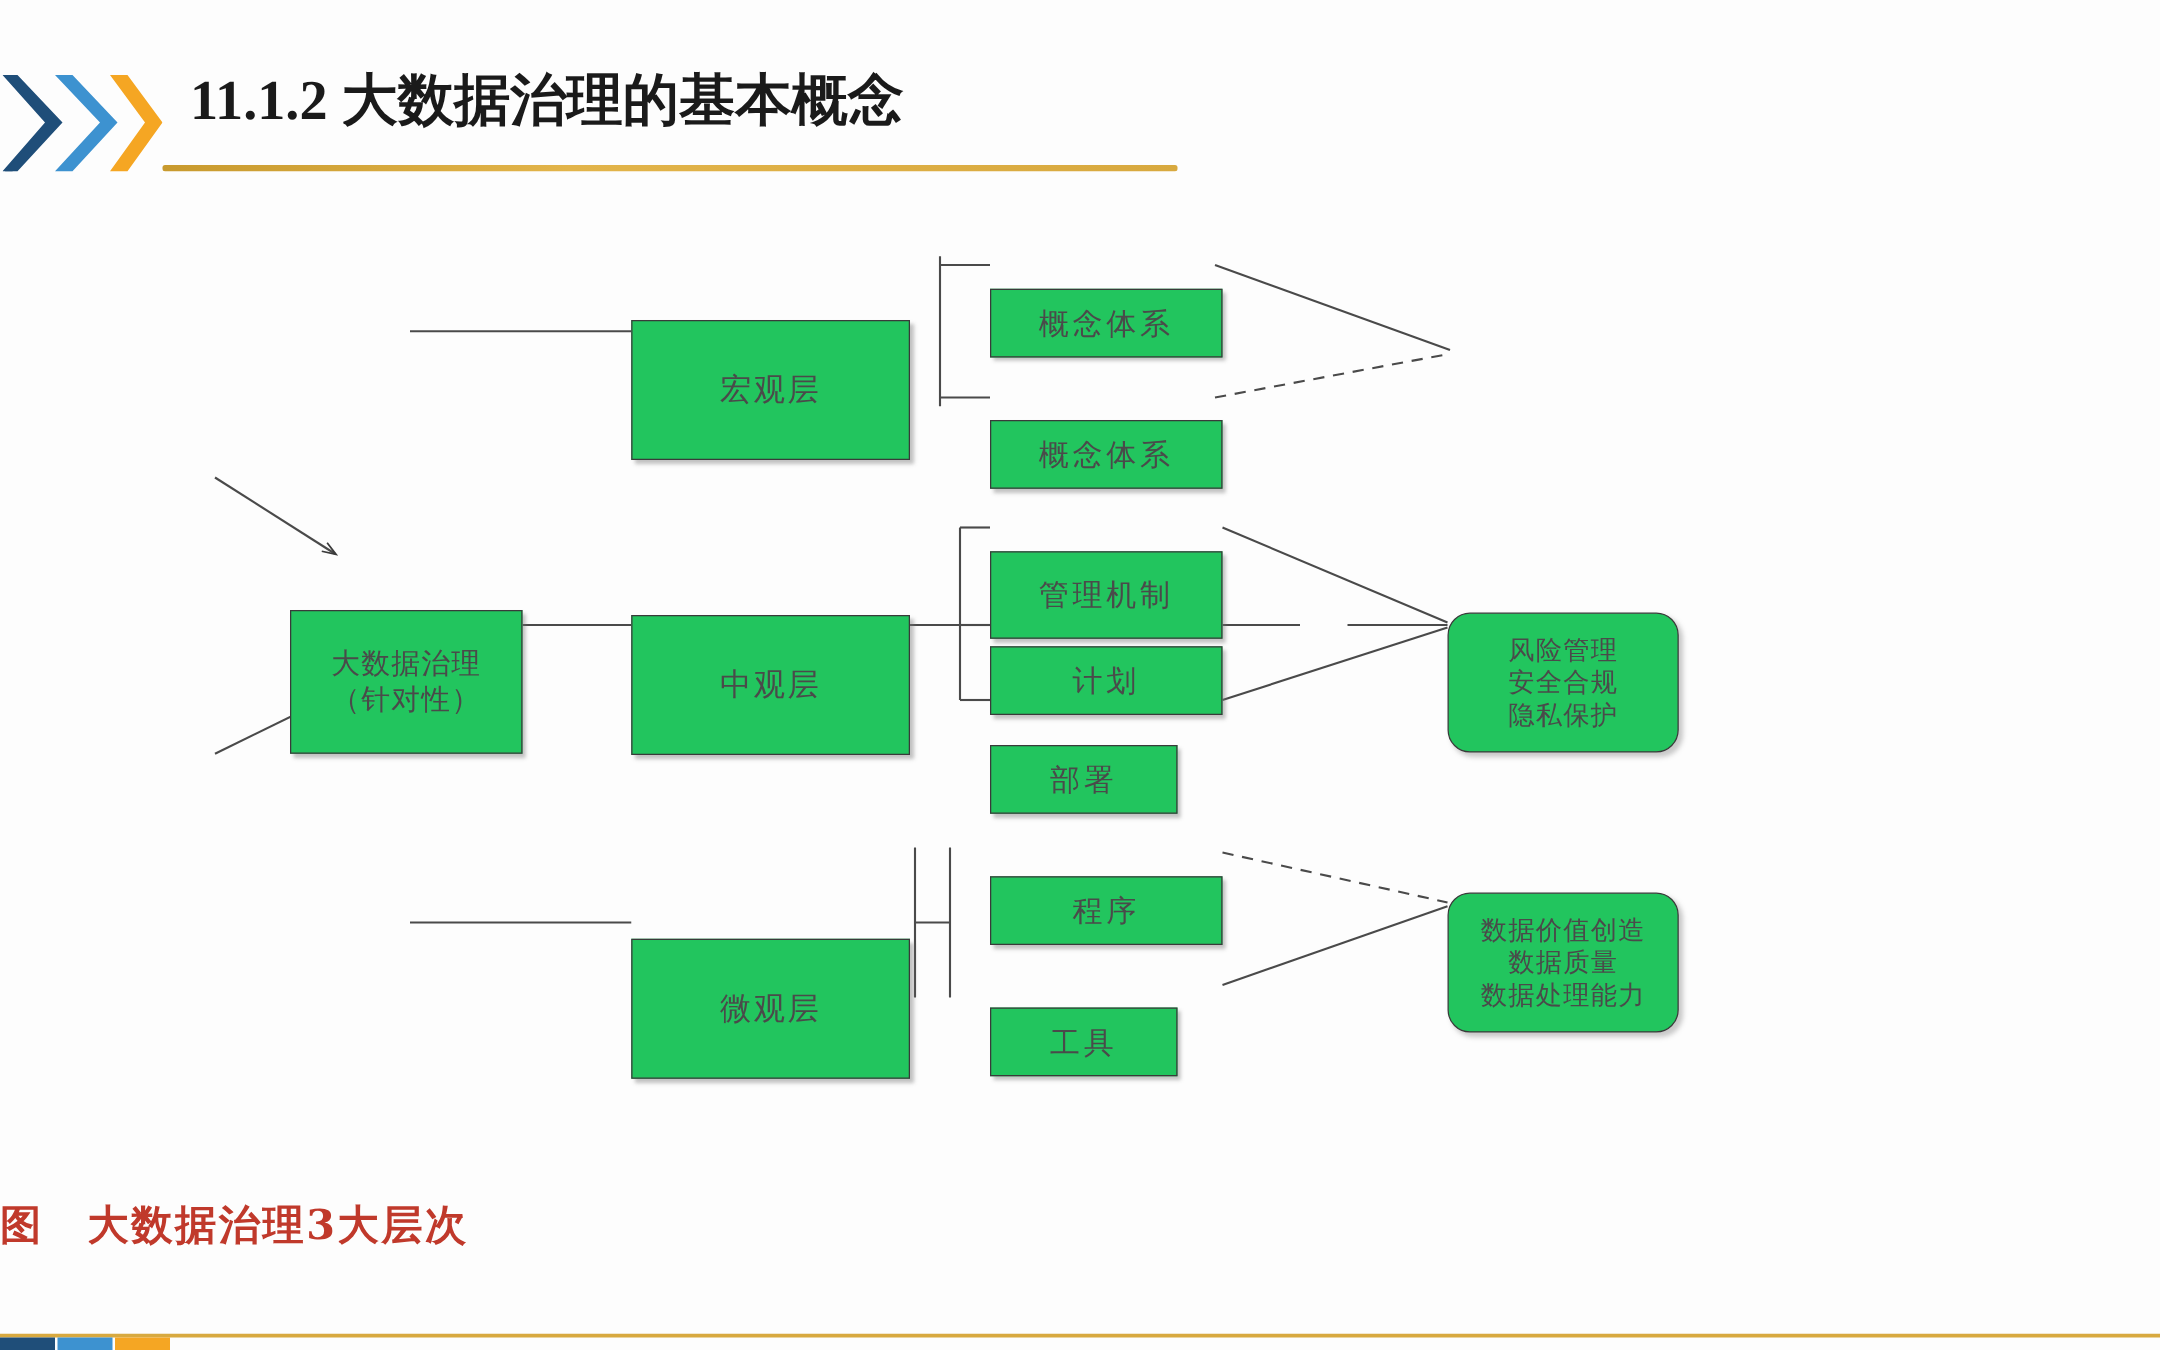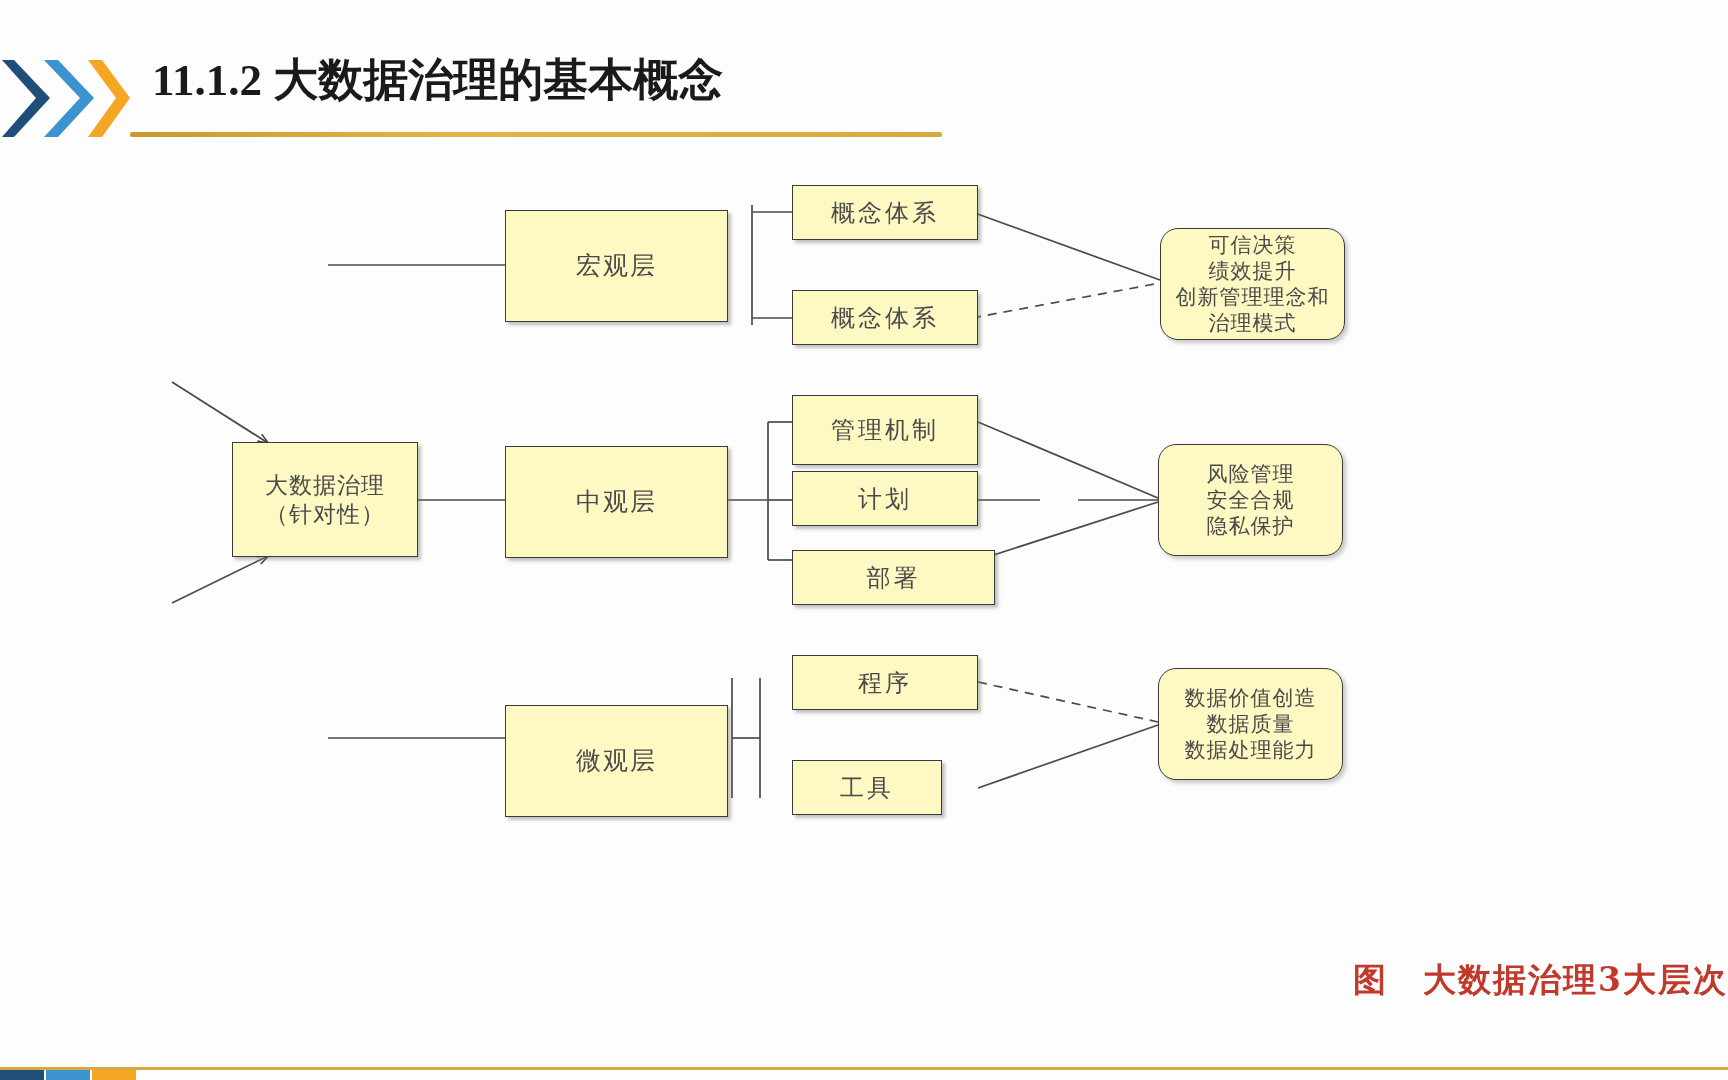--- a/index.html
+++ b/index.html
@@ -67,30 +67,31 @@
     height: 780px;
   }
   .diagram svg {
     display: block;
   }
 
   
   .node {
     position: absolute;
     box-sizing: border-box;
-    background: #fef9c3;
+    background: #22c55e;
     border: 1.6px solid #3a3a3a;
     box-shadow: 3px 3px 3px rgba(120,120,120,0.45);
     display: flex;
     align-items: center;
     justify-content: center;
     text-align: center;
     color: #4a4a4a;
     font-family: "DejaVu Serif", "Liberation Serif", serif;
     line-height: 1.25;
+    margin-top: 46px;
   }
   .node.layer {
     font-size: 25px;
     letter-spacing: 2px;
   }
   .node.item {
     font-size: 24px;
     letter-spacing: 3px;
   }
   .node.core {
@@ -106,21 +107,21 @@
     color: #4a4a4a;
     box-shadow: 3px 3px 4px rgba(120,120,120,0.4);
   }
 
   
   .caption {
     position: absolute;
     left: 0;
     top: 958px;
     width: 1728px;
-    text-align: right;
+    text-align: left;
     color: #c0392b;
     font-family: "DejaVu Serif", "Liberation Serif", serif;
     font-size: 33px;
     font-weight: bold;
     letter-spacing: 2px;
   }
 
   
   .footer {
     position: absolute;
@@ -219,35 +220,31 @@
         <line x1="978" y1="638" x2="1158" y2="575"></line>
       </g>
     </svg>
 
     <div class="node layer" style="left:505px; top:60px; width:223px; height:112px;">宏观层</div>
 
     <div class="node item" style="left:792px; top:35px; width:186px; height:55px;">概念体系</div>
 
     <div class="node item" style="left:792px; top:140px; width:186px; height:55px;">概念体系</div>
 
-    <div class="node rounded" style="left:1160px; top:78px; width:185px; height:112px;">可信决策
-绩效提升
-创新管理理念和
-治理模式</div>
 
     <div class="node core" style="left:232px; top:292px; width:186px; height:115px;">大数据治理
 （针对性）</div>
 
     <div class="node layer" style="left:505px; top:296px; width:223px; height:112px;">中观层</div>
 
     <div class="node item" style="left:792px; top:245px; width:186px; height:70px;">管理机制</div>
 
     <div class="node item" style="left:792px; top:321px; width:186px; height:55px;">计划</div>
 
-    <div class="node item" style="left:792px; top:400px; width:203px; height:55px;">部署</div>
+    <div class="node item" style="left:792px; top:400px; width:150px; height:55px;">部署</div>
 
     <div class="node rounded" style="left:1158px; top:294px; width:185px; height:112px;">风险管理
 安全合规
 隐私保护</div>
 
     <div class="node layer" style="left:505px; top:555px; width:223px; height:112px;">微观层</div>
 
     <div class="node item" style="left:792px; top:505px; width:186px; height:55px;">程序</div>
 
     <div class="node item" style="left:792px; top:610px; width:150px; height:55px;">工具</div>

